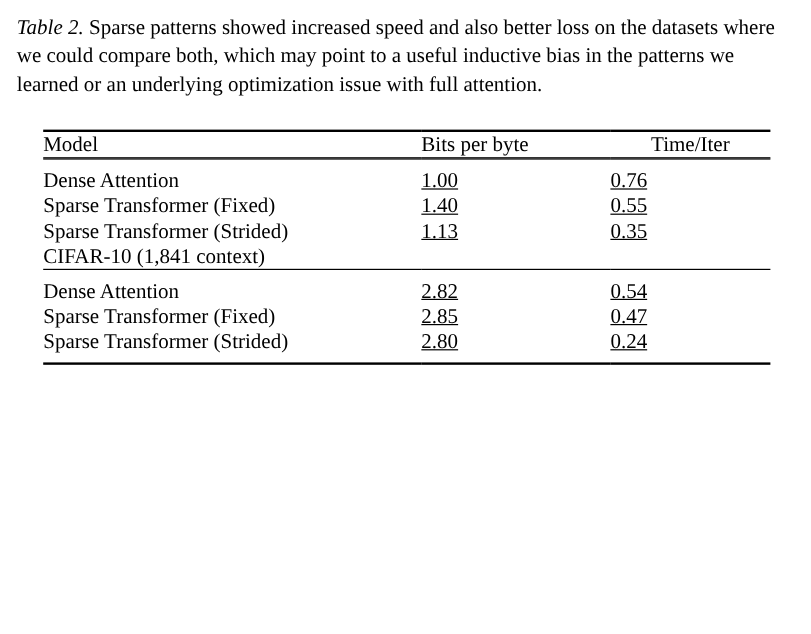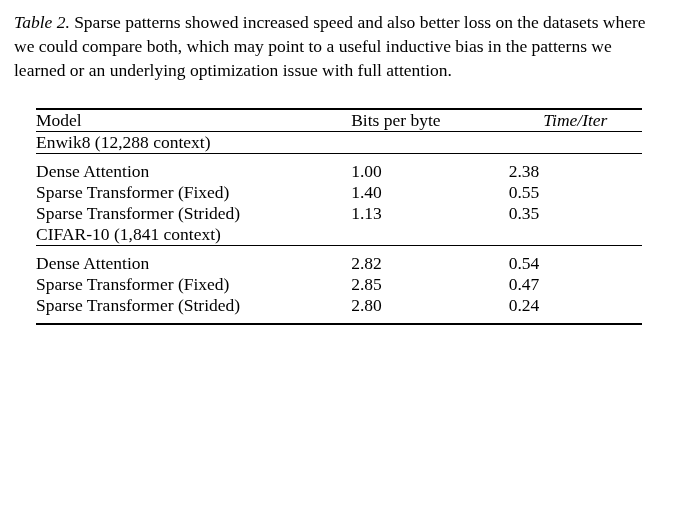--- a/index.html
+++ b/index.html
@@ -57,22 +57,22 @@
     padding: 0;
     line-height: 0;
     font-size: 0;
   }
   .hdr td {
     padding: 9px 0 11px 0;
     margin-top: 16px;
   }
   .col-model { width: 52%; }
   .col-bpb { width: 26%; text-align: center; }
-  .col-time { width: 22%; text-align: center !important; font-style: italic; }
-  td.num { text-align: center; }
+  .col-time { width: 22%; text-align: center !important; }
+  td.num { text-align: center; text-decoration: underline; }
   .section-row td {
     font-weight: bold;
     padding: 14px 0 8px 0;
   }
   .data-row td {
     padding: 2.5px 0 2.5px 0;
   }
   .spacer-row td {
     height: 7px;
     line-height: 7px;
@@ -98,36 +98,33 @@
         <tr class="hdr">
           <td class="col-model">Model</td>
           <td class="col-bpb">Bits per byte</td>
           <td class="col-time">Time/Iter</td>
         </tr>
 
         <tr class="rule-thin">
             <td colspan="3"></td>
           </tr>
 
-        <tr class="section-row">
-          <td colspan="3">Enwik8 (12,288 context)</td>
-        </tr>
 
         <tr class="rule-thin">
             <td colspan="3"></td>
           </tr>
 
         <tr class="spacer-row">
             <td colspan="3"></td>
           </tr>
 
         <tr class="data-row">
           <td>Dense Attention</td>
           <td class="num">1.00</td>
-          <td class="num">2.38</td>
+          <td class="num">0.76</td>
         </tr>
         <tr class="data-row">
           <td>Sparse Transformer (Fixed)</td>
           <td class="num bold">1.40</td>
           <td class="num">0.55</td>
         </tr>
         <tr class="data-row">
           <td>Sparse Transformer (Strided)</td>
           <td class="num">1.13</td>
           <td class="num">0.35</td>

